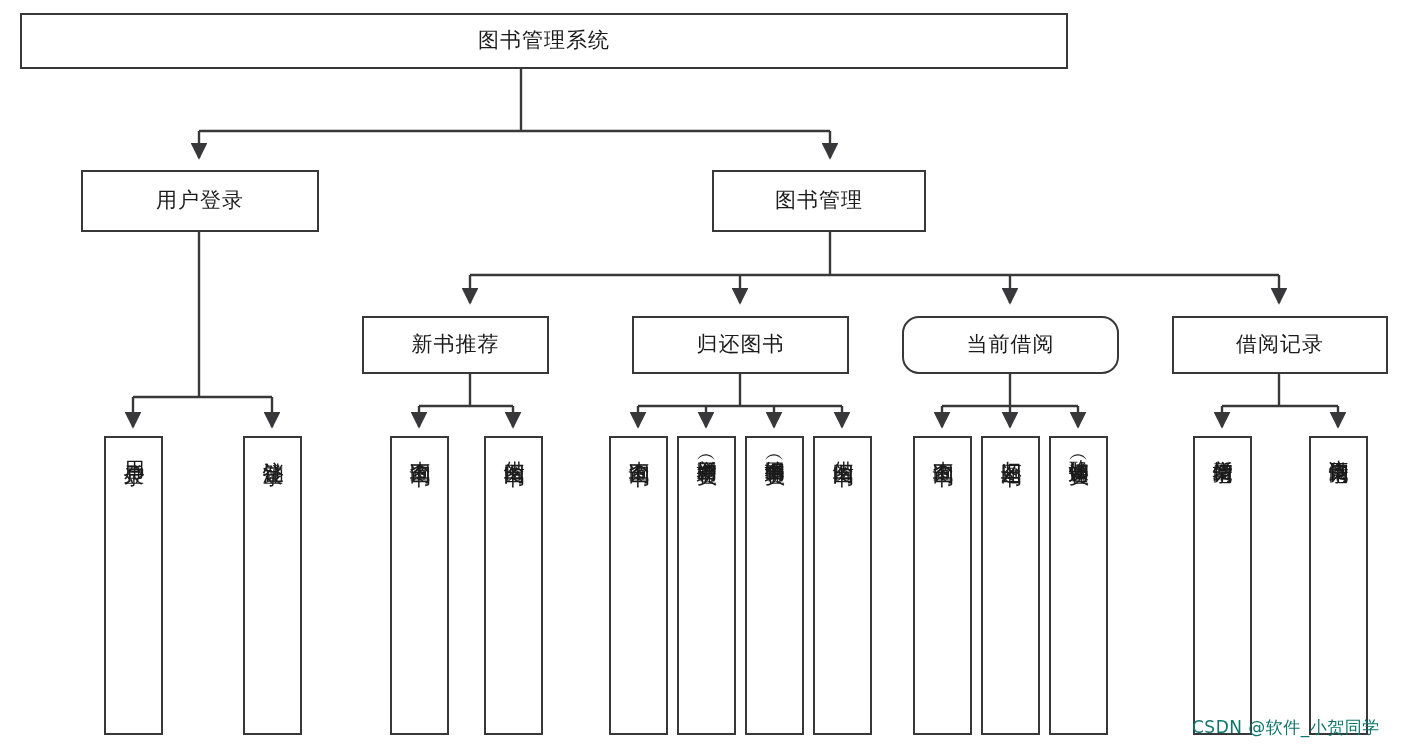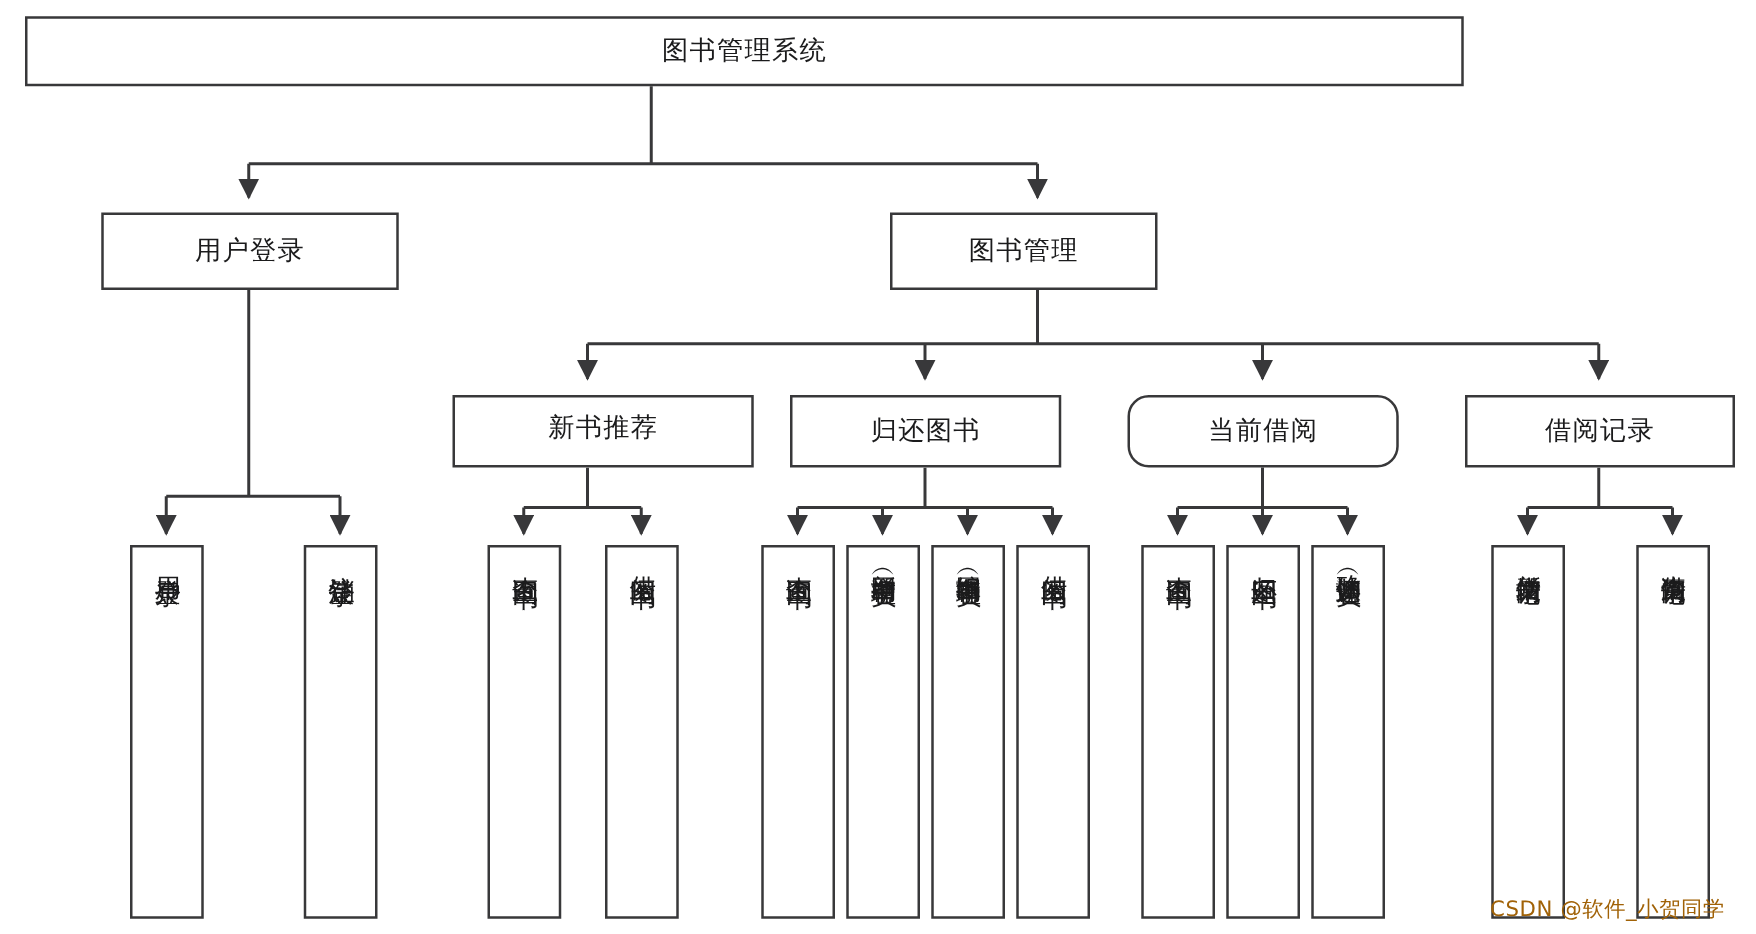--- a/index.html
+++ b/index.html
@@ -62,21 +62,21 @@
     text-align: left;
   }
   .node.vert.tall .lbl {
     font-size: 20px;
     line-height: 1.28;
     letter-spacing: 1px;
   }
   .watermark {
     position: absolute;
     font-size: 17px;
-    color: #a16207;
+    color: #0f766e;
     white-space: nowrap;
     letter-spacing: 0.5px;
   }
 </style>
 </head>
 <body>
 
 <div id="canvas">
 
   <svg class="connectors" viewBox="0 0 1405 747" xmlns="http://www.w3.org/2000/svg">
@@ -122,33 +122,33 @@
       <path d="M 1010 406 L 1010 427" marker-end="url(#arrow)"></path>
       <path d="M 1078 406 L 1078 427" marker-end="url(#arrow)"></path>
 
       <path d="M 1279 374 L 1279 406"></path>
       <path d="M 1222 406 L 1338 406"></path>
       <path d="M 1222 406 L 1222 427" marker-end="url(#arrow)"></path>
       <path d="M 1338 406 L 1338 427" marker-end="url(#arrow)"></path>
     </g>
   </svg>
 
-  <div class="node horiz" style="left:20px; top:13px; width:1151px; height:56px;">
+  <div class="node horiz" style="left:20px; top:13px; width:1048px; height:56px;">
     <span class="lbl">图书管理系统</span>
   </div>
 
   <div class="node horiz" style="left:81px; top:170px; width:238px; height:62px;">
     <span class="lbl">用户登录</span>
   </div>
 
   <div class="node horiz" style="left:712px; top:170px; width:214px; height:62px;">
     <span class="lbl">图书管理</span>
   </div>
 
-  <div class="node horiz" style="left:362px; top:316px; width:241px; height:58px;font-family:Liberation Mono, monospace;">
+  <div class="node horiz" style="left:362px; top:316px; width:187px; height:58px;">
     <span class="lbl">新书推荐</span>
   </div>
 
   <div class="node horiz" style="left:632px; top:316px; width:217px; height:58px;">
     <span class="lbl">归还图书</span>
   </div>
 
   <div class="node horiz" style="left:902px; top:316px; width:217px; height:58px;border-radius:17px;">
     <span class="lbl">当前借阅</span>
   </div>

